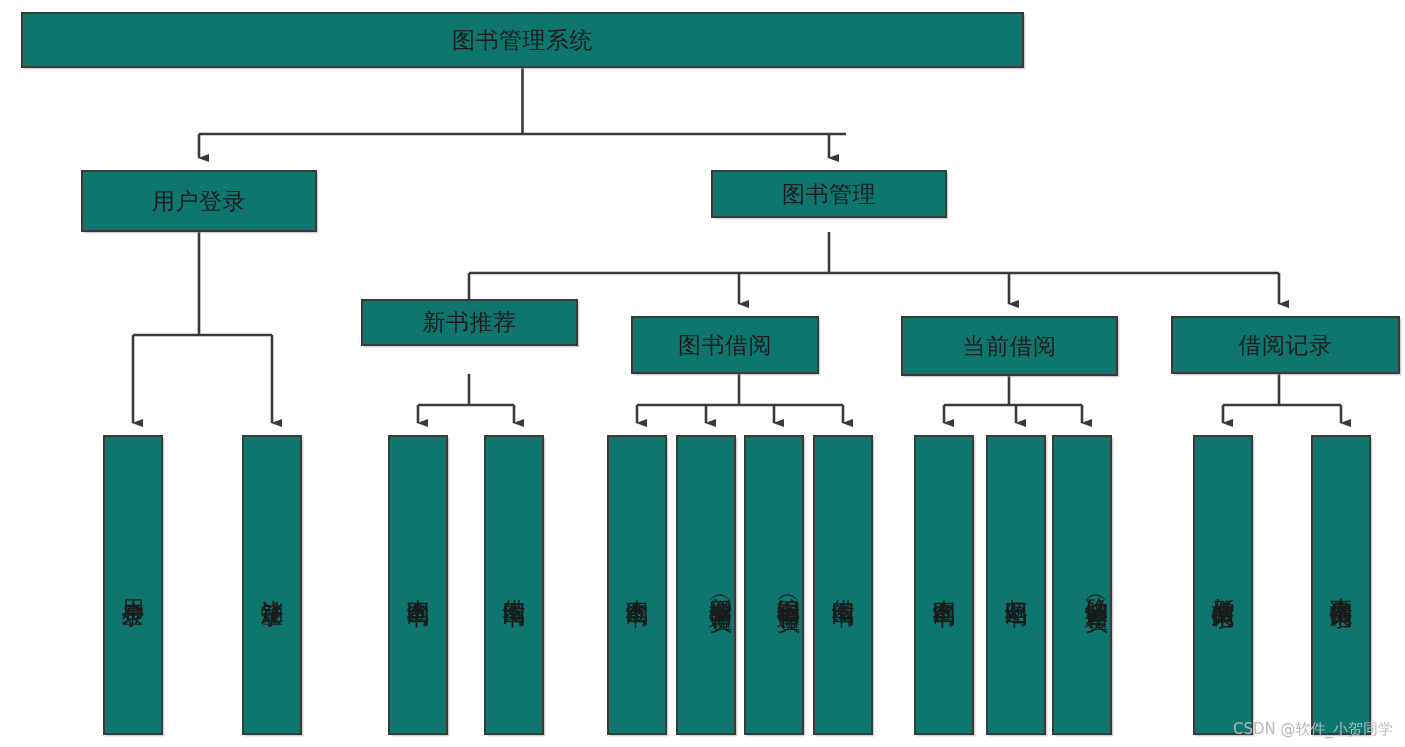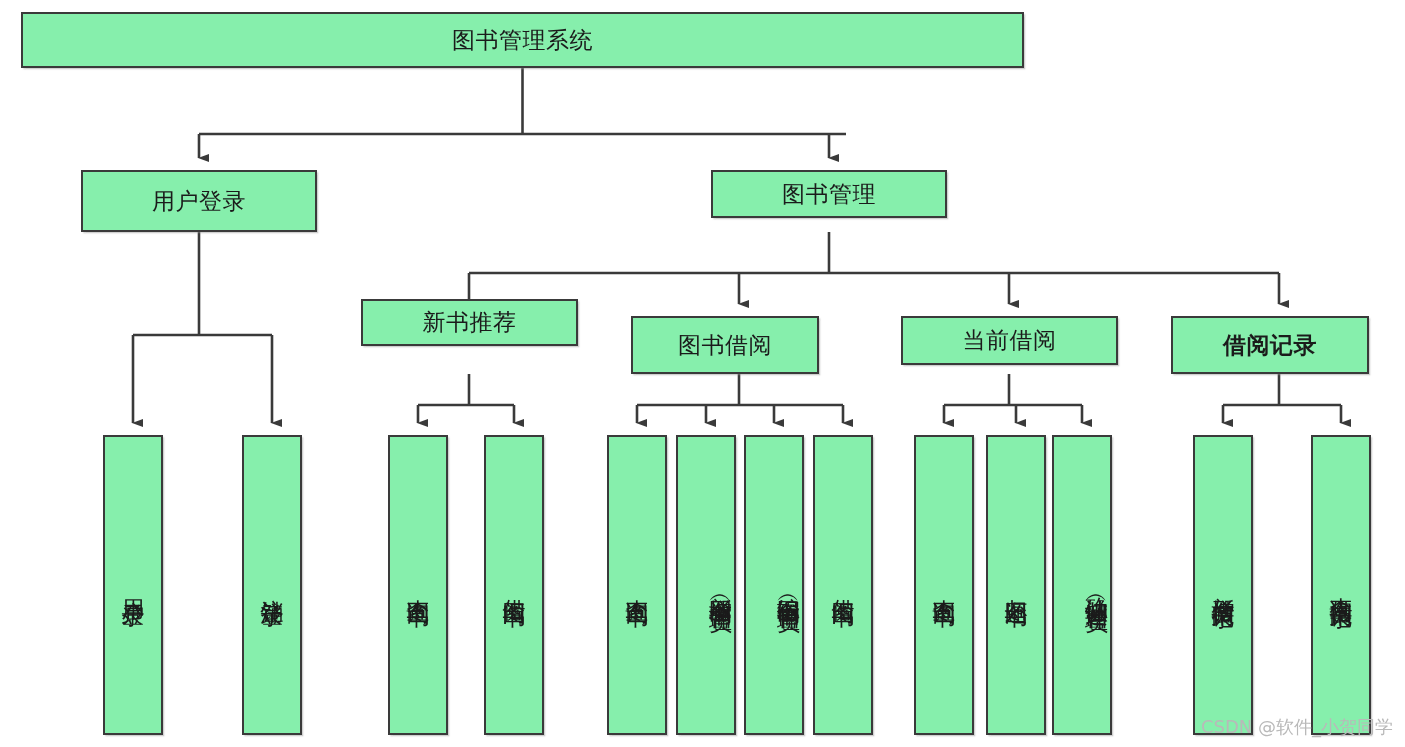--- a/index.html
+++ b/index.html
@@ -18,21 +18,21 @@
     position: absolute;
     left: 0;
     top: 0;
     width: 1405px;
     height: 747px;
   }
   .node-box {
     position: absolute;
     box-sizing: border-box;
     border: 2.5px solid #3a3a3a;
-    background: #86efac;
+    background: #0f766e;
     box-shadow: 1.5px 1.5px 1.5px rgba(150,150,150,0.45);
     padding-left: 31px;
   }
   .node-label-h {
     position: absolute;
     left: 0; top: 0; right: 0; bottom: 0;
     display: flex;
     align-items: center;
     justify-content: center;
     font-size: 23px;
@@ -55,21 +55,21 @@
     white-space: nowrap;
   }
   .node-label-v.top-align {
     align-items: flex-start;
     padding-top: 6px;
   }
   .watermark {
     position: absolute;
     right: 12px;
     bottom: 8px;
-    font-size: 18px;
+    font-size: 15px;
     color: #b9b9b9;
     white-space: nowrap;
     pointer-events: none;
   }
 </style>
 </head>
 <body>
 
 <svg id="diagram" viewBox="0 0 1405 747" xmlns="http://www.w3.org/2000/svg">
   <defs>
@@ -138,24 +138,24 @@
 <div class="node-box" style="left:242px;top:435px;width:60px;height:300px;">
   <span class="node-label-v">注销登录</span>
 </div>
 
 <div class="node-box" style="left:361px;top:299px;width:217px;height:47px;">
   <span class="node-label-h">新书推荐</span>
 </div>
 <div class="node-box" style="left:631px;top:316px;width:188px;height:58px;">
   <span class="node-label-h">图书借阅</span>
 </div>
-<div class="node-box" style="left:901px;top:316px;width:217px;height:49px;">
+<div class="node-box" style="left:901px;top:316px;width:217px;height:60px;">
   <span class="node-label-h">当前借阅</span>
 </div>
-<div class="node-box" style="left:1171px;top:316px;width:198px;height:58px;font-weight:bold;">
+<div class="node-box" style="left:1171px;top:316px;width:229px;height:58px;">
   <span class="node-label-h">借阅记录</span>
 </div>
 
 <div class="node-box" style="left:388px;top:435px;width:60px;height:300px;">
   <span class="node-label-v">查询图书</span>
 </div>
 <div class="node-box" style="left:484px;top:435px;width:60px;height:300px;">
   <span class="node-label-v">借阅图书</span>
 </div>
 

